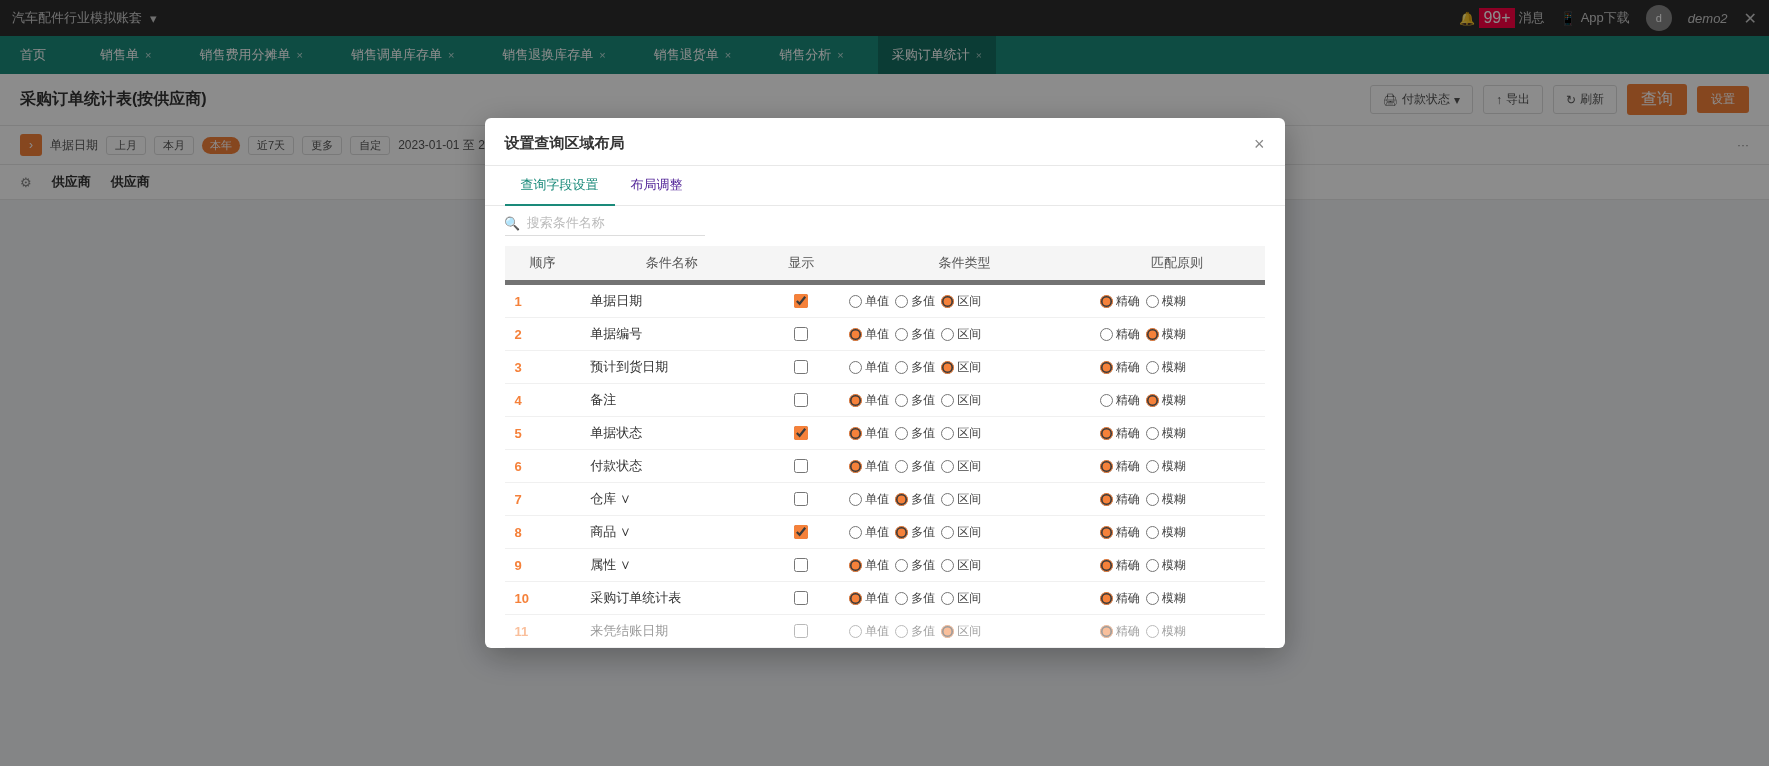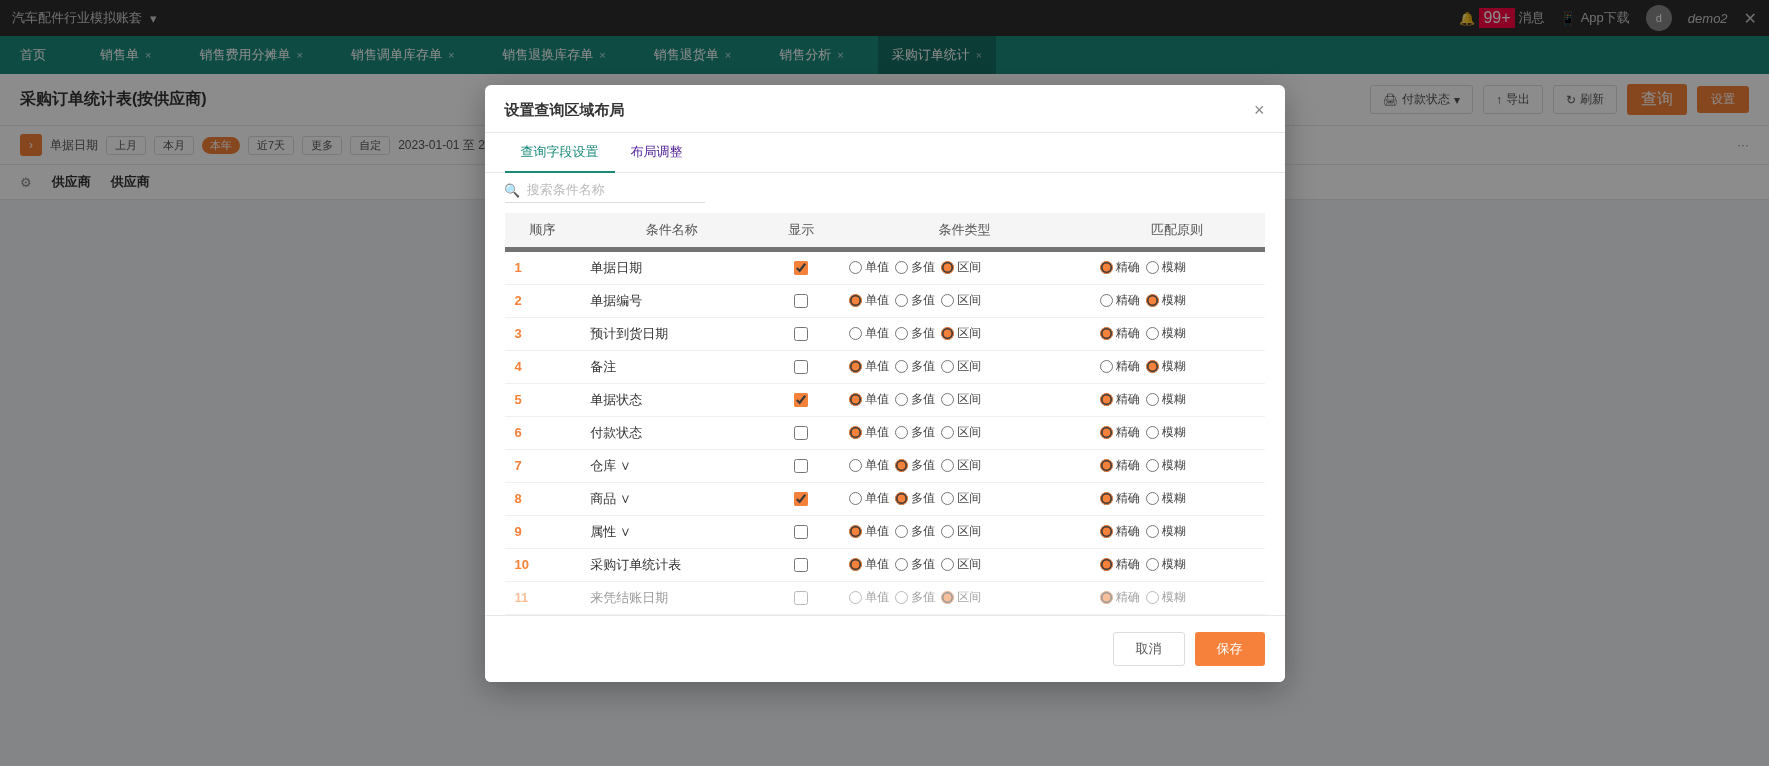--- a/index.html
+++ b/index.html
@@ -758,18 +758,14 @@
                     <input type="radio" name="match-10" style="">
                     <label>模糊</label>
                   </div>
                 </div>
               </td>
             </tr>
           </tbody>
       </table>
     </div>
 
-    <div class="dialog-footer">
-      <button class="btn-cancel">取消</button>
-      <button class="btn-save">保存</button>
-    </div>
   </div>
 </div>
 
 </body></html>

